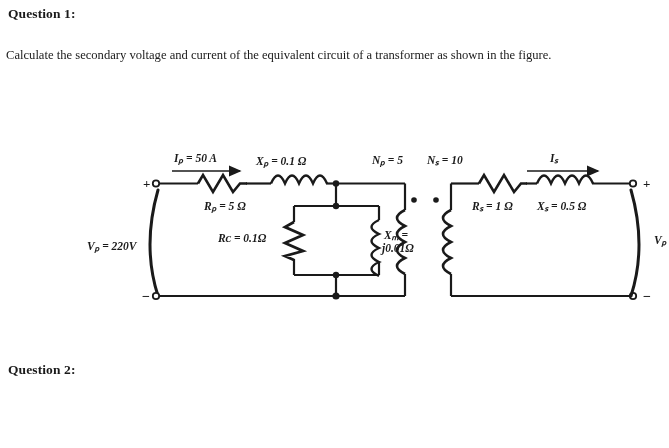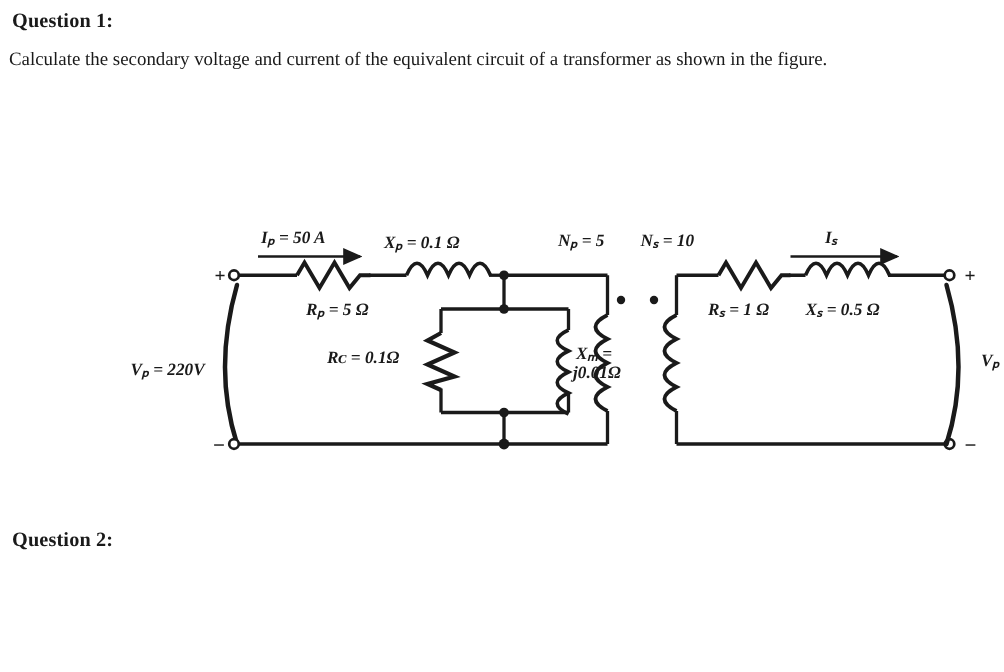--- a/index.html
+++ b/index.html
@@ -13,27 +13,28 @@
   }
   .page{position:relative;width:669px;height:368px;}
 
   .q-head{
     position:absolute;
     font-weight:bold;
     font-size:13.5px;
     letter-spacing:.1px;
   }
   #q1-head{left:8px;top:6px;}
-  #q2-head{left:8px;top:352px;}
+  #q2-head{left:8px;top:362px;}
 
   .body-text{
     position:absolute;
     font-size:12.6px;
     line-height:15.5px;
     letter-spacing:0px;
+    margin-top:16px;
   }
   #q1-intro{left:6px;top:32px;width:658px;}
   #q2-body{left:6px;top:389px;width:658px;}
 
   ul.bullets{
     position:absolute;
     left:26px;top:50px;
     margin:0;padding:0 0 0 20px;
     list-style:disc;
     font-size:12.6px;

